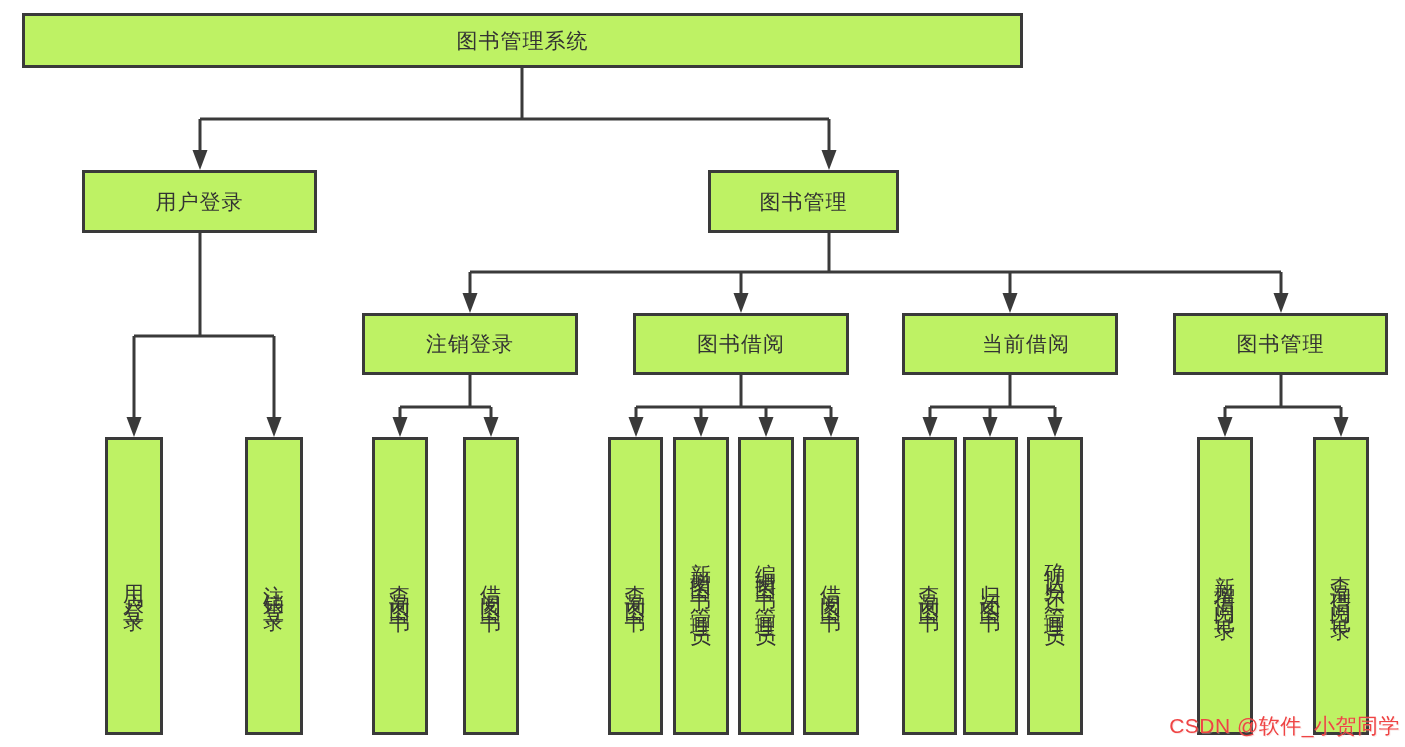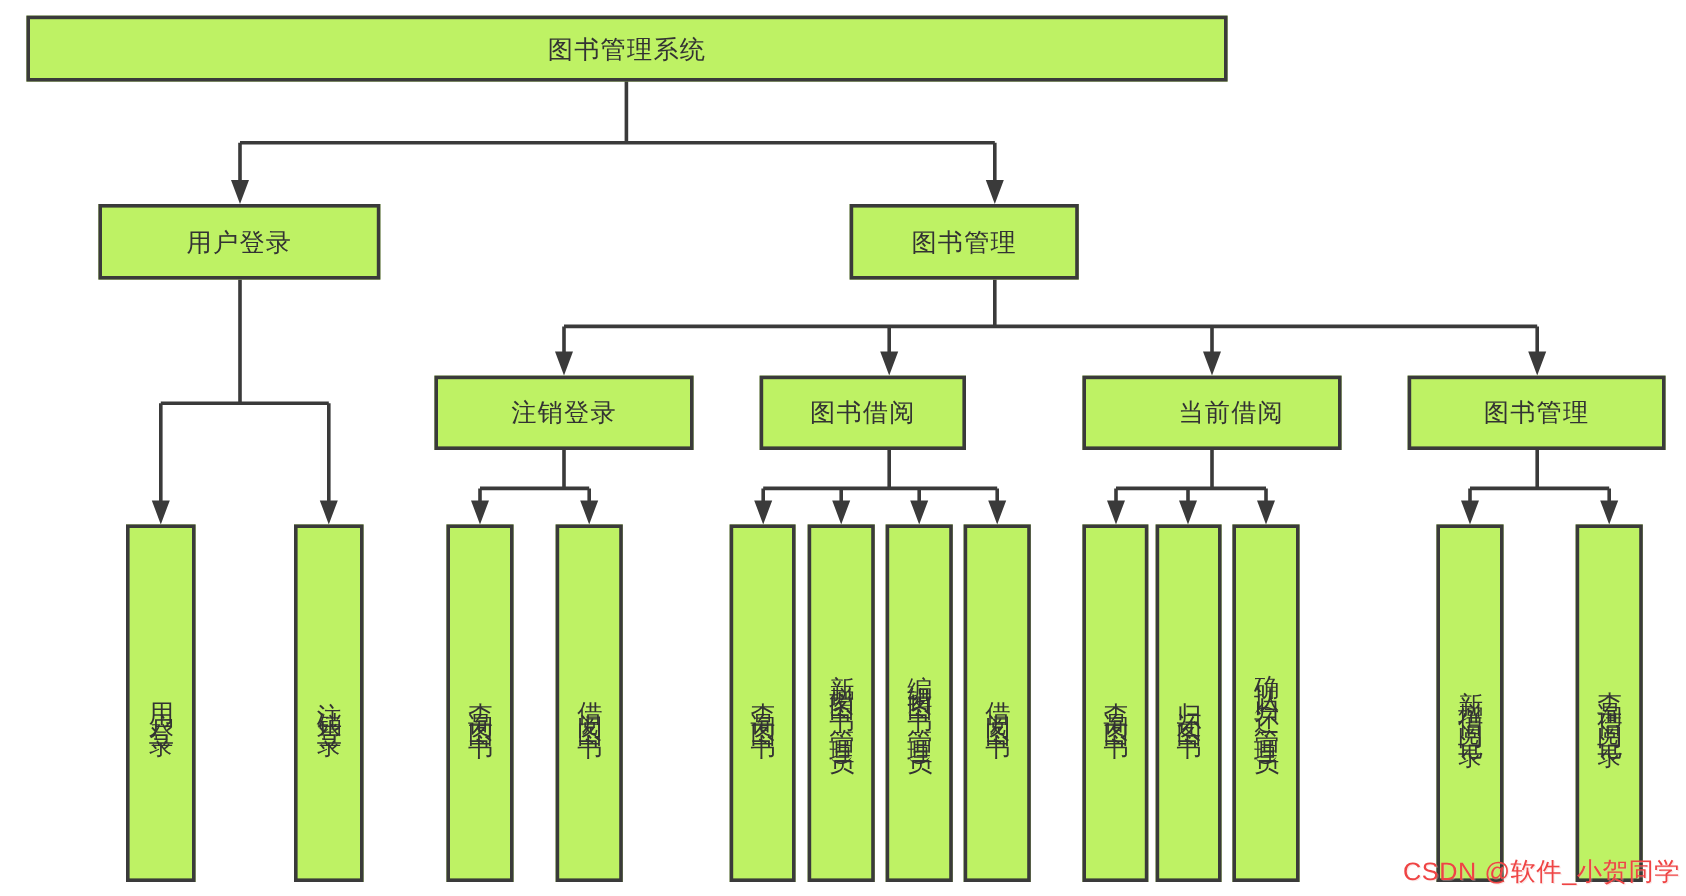--- a/index.html
+++ b/index.html
@@ -19,21 +19,21 @@
     font-size:21px;letter-spacing:9px;line-height:1;white-space:nowrap;
   }
   
   .n-root{left:22px;top:13px;width:1001px;height:55px;}
   
   .n-userlogin{left:82px;top:170px;width:235px;height:63px;}
   .n-bookmgmt{left:708px;top:170px;width:191px;height:63px;}
   
   .n-l3{top:313px;height:62px;}
   .n-newbook{left:362px;width:216px;}
-  .n-borrow{left:633px;width:172px;}
+  .n-borrow{left:633px;width:216px;}
   .n-current{left:902px;width:216px;padding-left:32px;}
   .n-records{left:1173px;width:215px;}
   
   .lf1{left:105px;width:58px;}
   .lf2{left:245px;width:58px;}
   .lf3{left:372px;width:56px;}
   .lf4{left:463px;width:56px;}
   .lf5{left:608px;width:55px;}
   .lf6{left:673px;width:56px;}
   .lf7{left:738px;width:56px;}

